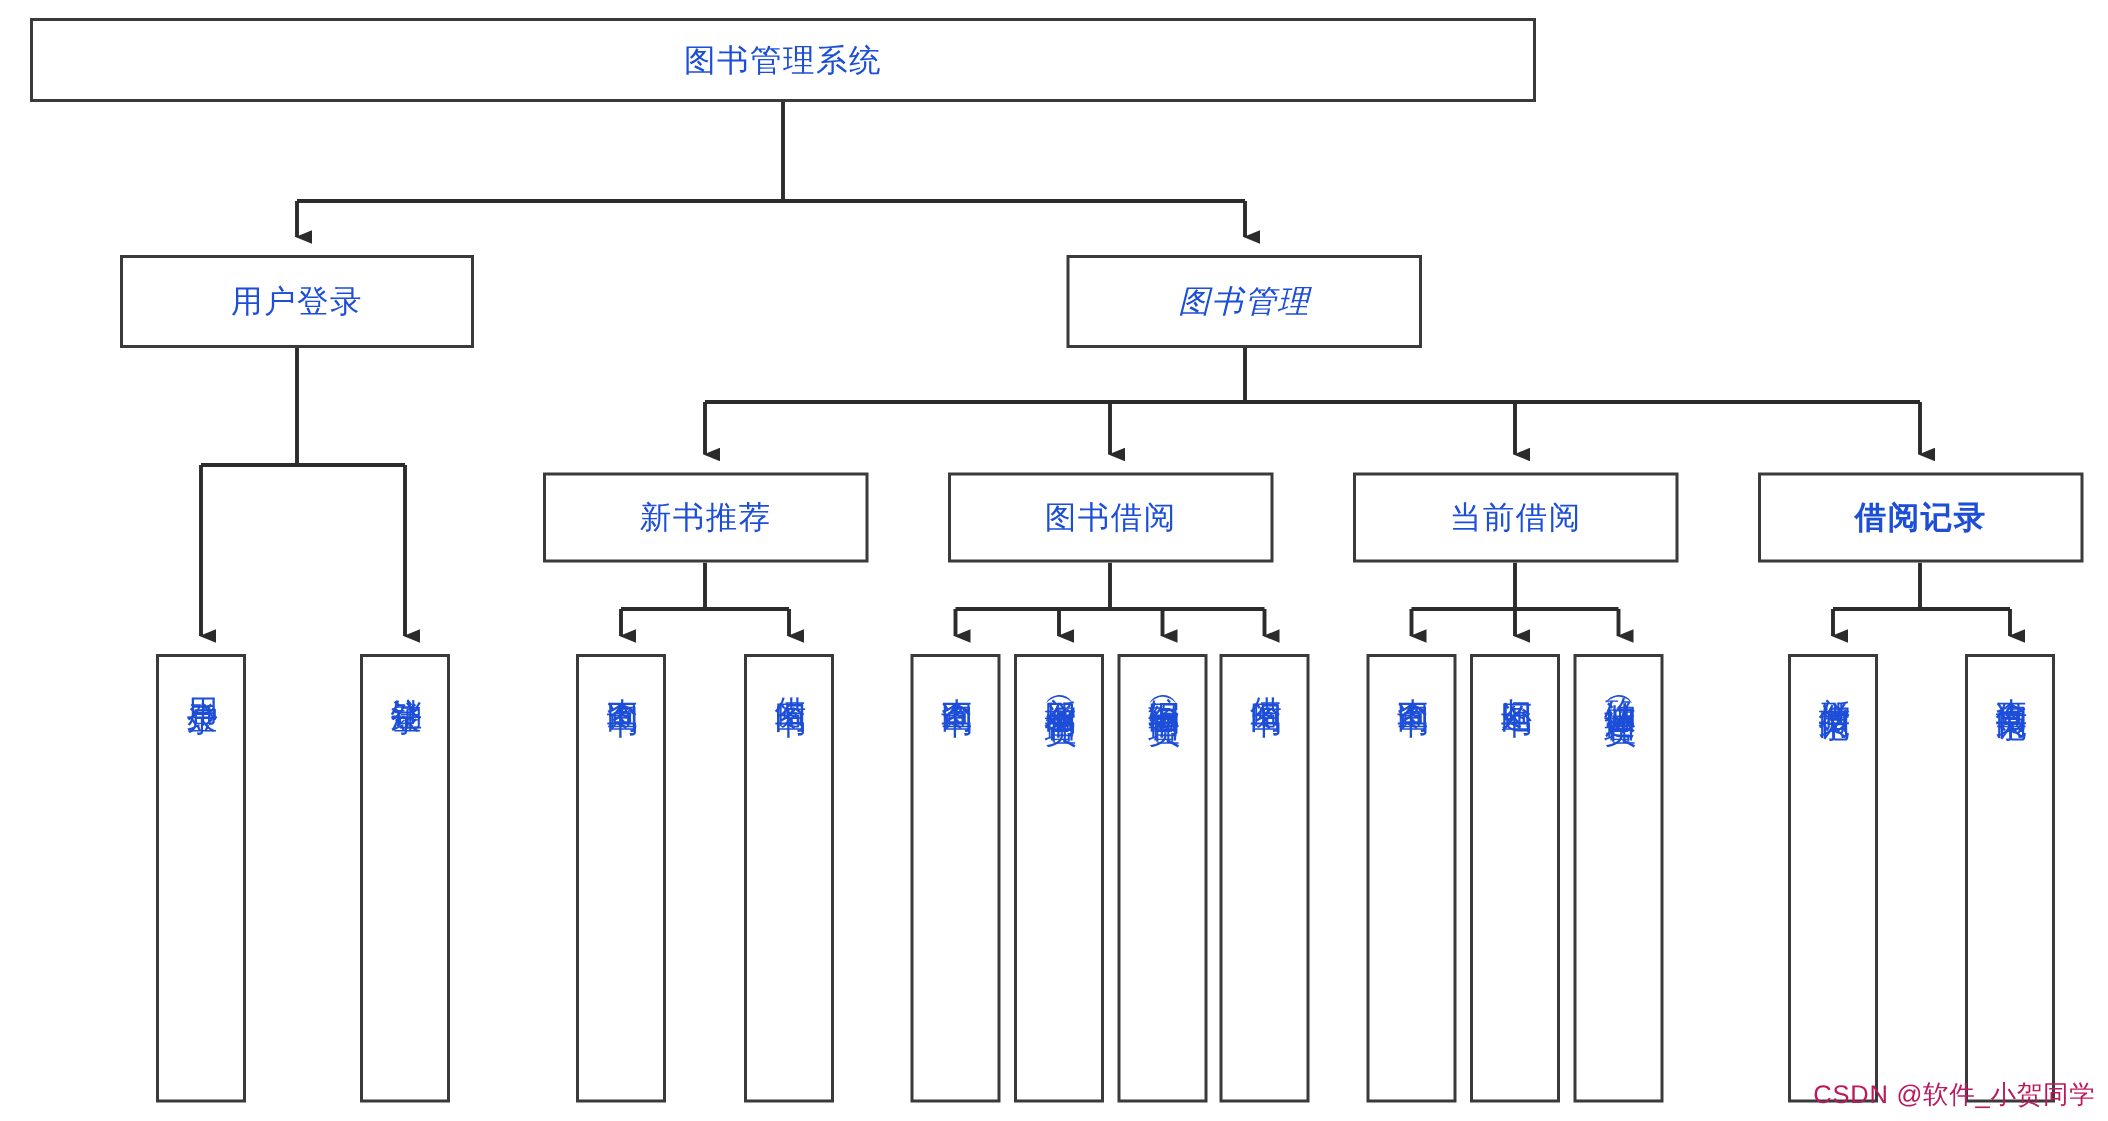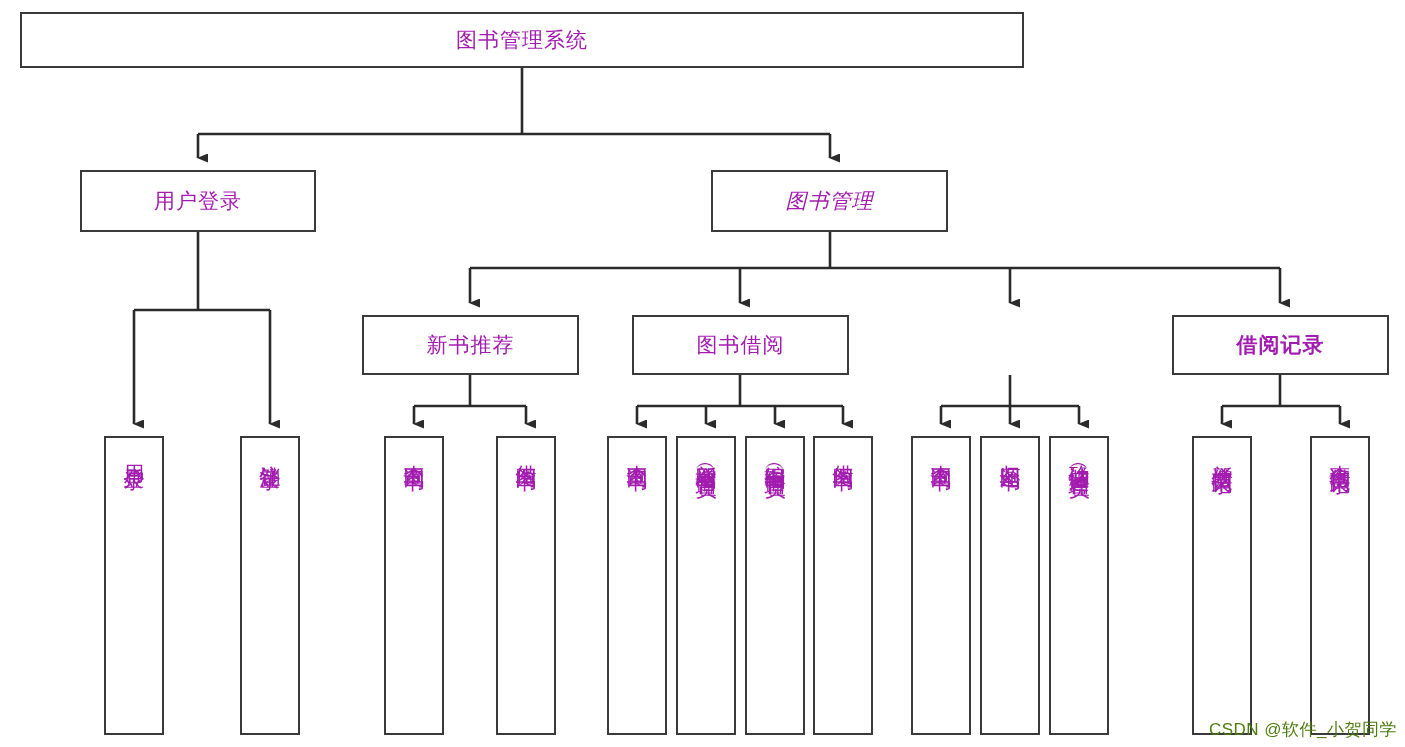--- a/index.html
+++ b/index.html
@@ -7,21 +7,21 @@
   #stage{position:relative;width:1405px;height:747px;background:#ffffff;overflow:hidden;}
   svg#wires{position:absolute;left:0;top:0;width:1405px;height:747px;pointer-events:none;}
   .node{
     position:absolute;
     box-sizing:border-box;
     background:#ffffff;
     border:2px solid #3a3a3a;
     display:flex;
     align-items:center;
     justify-content:center;
-    color:#a21caf;
+    color:#1d4ed8;
     z-index:2;
   }
   .node.horiz{
     font-size:21px;
     letter-spacing:1px;
   }
   .node.vert{
     writing-mode:vertical-rl;
     text-orientation:upright;
     font-size:21px;
@@ -33,21 +33,21 @@
   .node.vert .txt{
     writing-mode:vertical-rl;
     text-orientation:upright;
     display:block;
   }
   .watermark{
     position:absolute;
     right:8px;
     bottom:6px;
     font-size:17px;
-    color:#4d7c0f;
+    color:#be185d;
     letter-spacing:0.5px;
     z-index:5;
     white-space:nowrap;
   }
 </style>
 </head>
 <body>
 
 <div id="stage">
 
@@ -111,20 +111,23 @@
   <div class="node horiz" style="left:711px;top:170px;width:237px;height:62px;font-style:italic;">
     <span class="txt">图书管理</span>
   </div>
 
   <div class="node horiz" style="left:362px;top:315px;width:217px;height:60px;">
     <span class="txt">新书推荐</span>
   </div>
   <div class="node horiz" style="left:632px;top:315px;width:217px;height:60px;">
     <span class="txt">图书借阅</span>
   </div>
+  <div class="node horiz" style="left:902px;top:315px;width:217px;height:60px;">
+    <span class="txt">当前借阅</span>
+  </div>
   <div class="node horiz" style="left:1172px;top:315px;width:217px;height:60px;font-weight:bold;">
     <span class="txt">借阅记录</span>
   </div>
 
   <div class="node vert" style="left:104px;top:436px;width:60px;height:299px;">
     <span class="txt">用户登录</span>
   </div>
   <div class="node vert" style="left:240px;top:436px;width:60px;height:299px;">
     <span class="txt">注销登录</span>
   </div>

